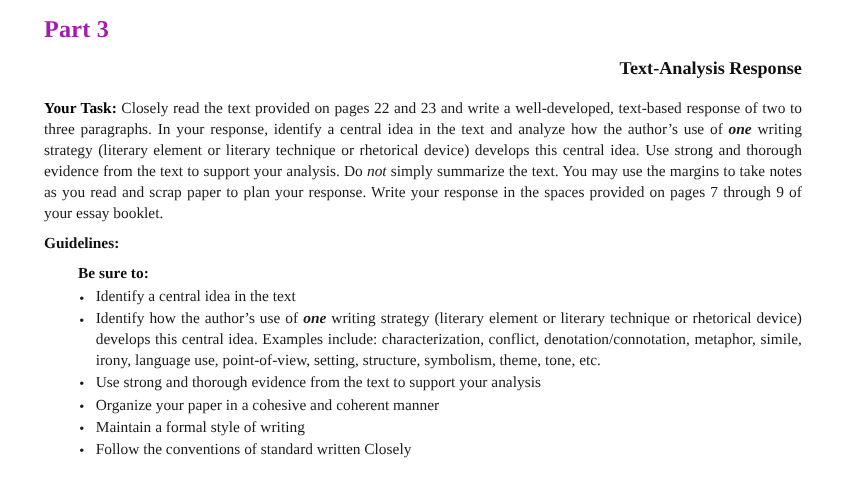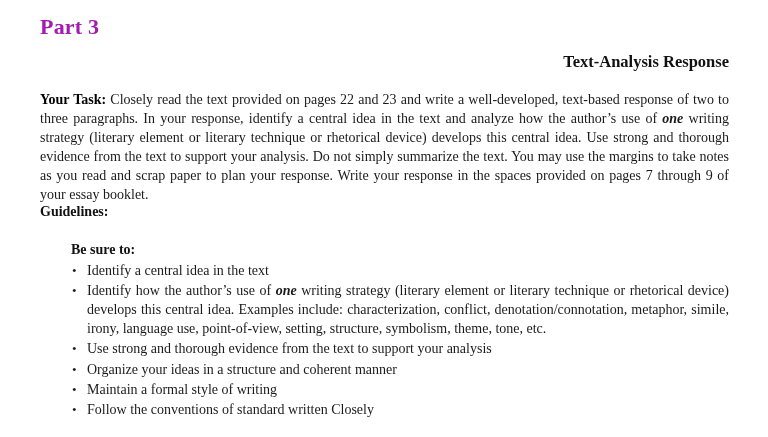--- a/index.html
+++ b/index.html
@@ -47,25 +47,25 @@
       left: 0;
       top: 91px;
       width: 689px;
       margin: 0;
       font-size: 14px;
       line-height: 18.9px;
       text-align: justify;
     }
     .task b { font-weight: bold; color: #000000; }
     .task .em-one { font-weight: bold; font-style: italic; }
-    .task .em-not { }
+    .task .em-not { font-style: italic; }
     .guidelines-label {
       position: absolute;
       left: 0;
-      top: 204px;
+      top: 214px;
       margin: 0;
       font-size: 14px;
       font-weight: bold;
       color: #111;
       text-align: center;
     }
     .besure-label {
       position: absolute;
       left: 31px;
       top: 242px;
@@ -122,21 +122,21 @@
     <li>
       <span class="bullet">•</span>
       <span>Identify how the author’s use of </span><span class="em-one">one</span><span> writing strategy (literary element or literary technique or rhetorical device) develops this central idea. Examples include: characterization, conflict, denotation/connotation, metaphor, simile, irony, language use, point-of-view, setting, structure, symbolism, theme, tone, etc.</span>
     </li>
     <li>
       <span class="bullet">•</span>
       <span>Use strong and thorough evidence from the text to support your analysis</span>
     </li>
     <li>
       <span class="bullet">•</span>
-      <span>Organize your ideas in a structure and coherent manner</span>
+      <span>Organize your paper in a cohesive and coherent manner</span>
     </li>
     <li>
       <span class="bullet">•</span>
       <span>Maintain a formal style of writing</span>
     </li>
     <li>
       <span class="bullet">•</span>
       <span>Follow the conventions of standard written Closely</span>
     </li>
   </ul>

